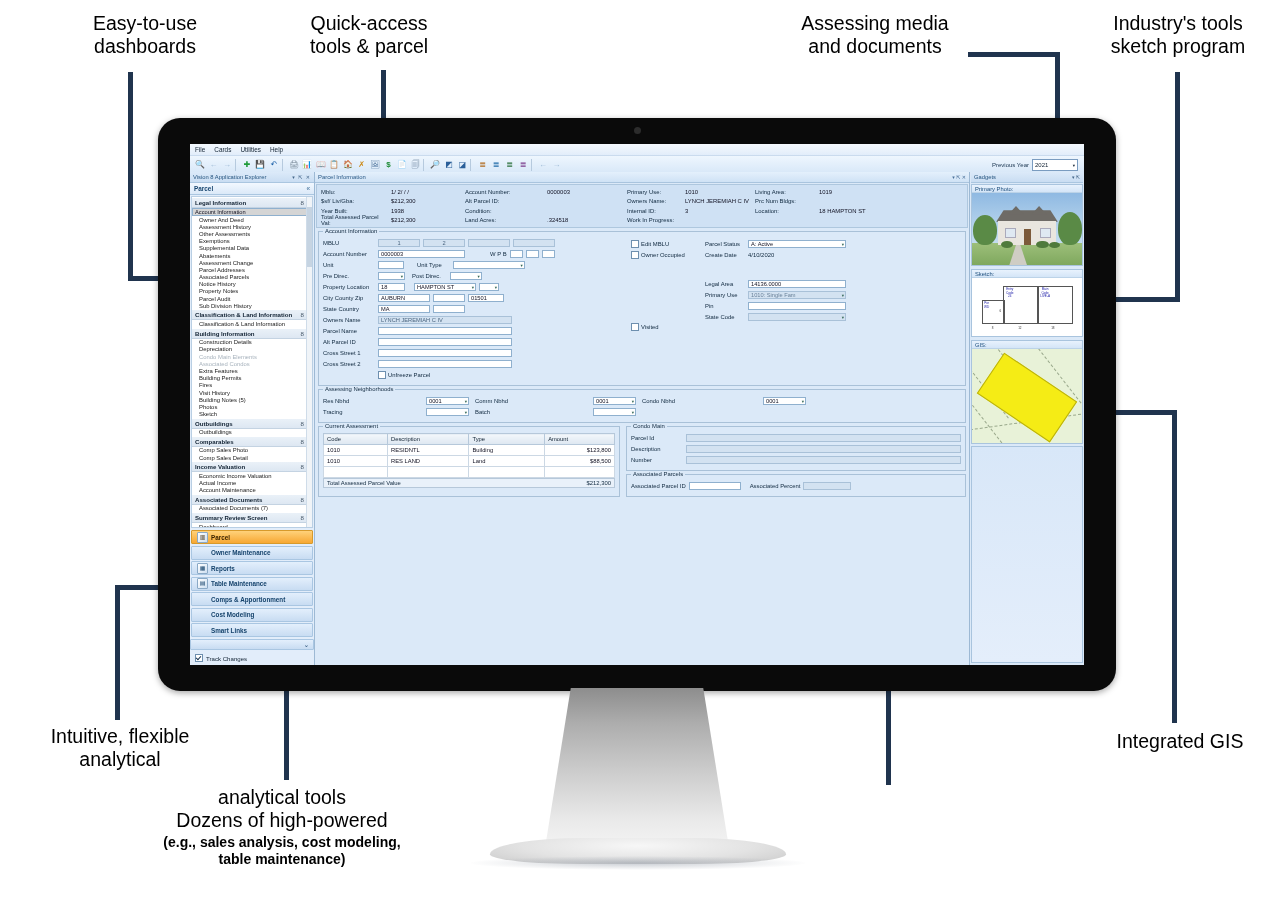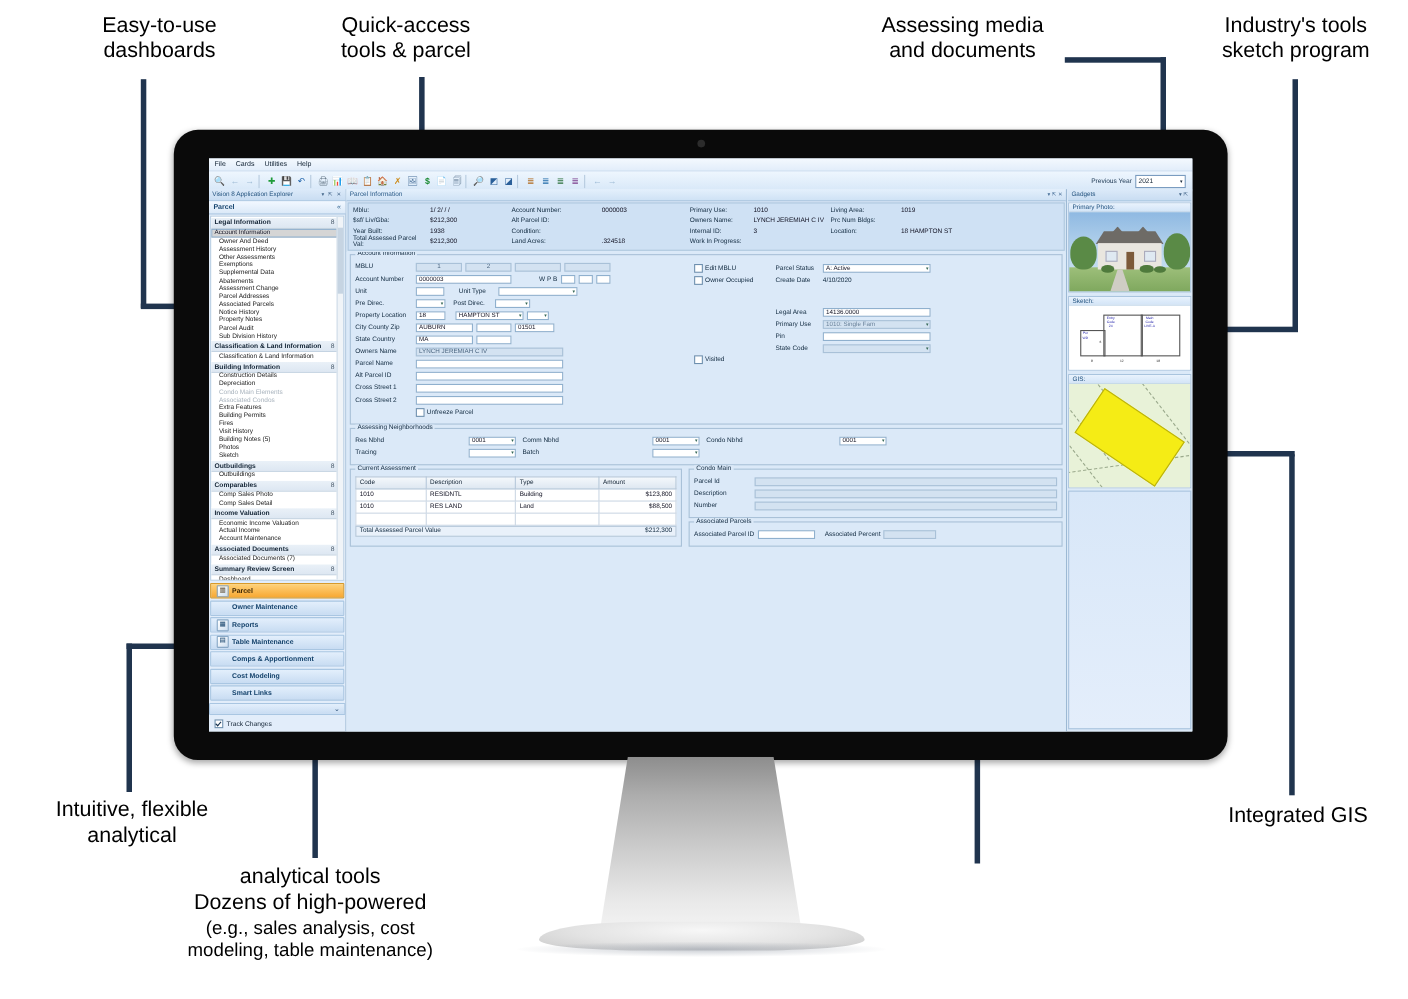--- a/index.html
+++ b/index.html
@@ -2,21 +2,21 @@
 <html><head>
 <meta charset="utf-8">
 <title>Vision 8 Parcel Information</title>
 <style>
   html,body{margin:0;padding:0;background:#ffffff;}
   body{width:1280px;height:908px;position:relative;overflow:hidden;
        font-family:"Liberation Sans","DejaVu Sans",sans-serif;color:#000;}
 
   
   .callout{position:absolute;text-align:center;color:#000;font-size:19.5px;line-height:1.18;font-weight:400;}
-  .callout .sub{font-size:17px;line-height:1.2;display:block;margin-top:2px;}
+  .callout .sub{font-size:14px;line-height:1.2;display:block;margin-top:2px;font-weight:bold;}
   .leader{position:absolute;background:#20344e;}
   .dot{position:absolute;background:#20344e;border-radius:50%;}
 
   
   #monitor{position:absolute;left:158px;top:118px;width:958px;height:573px;
            background:#0a0a0a;border-radius:22px;box-shadow:0 2px 6px rgba(0,0,0,.35);}
   #webcam{position:absolute;left:50%;top:9px;width:7px;height:7px;margin-left:-3.5px;
           border-radius:50%;background:#2c2c2c;}
   #screen{position:absolute;left:32px;top:26px;width:894px;height:521px;background:#dce9f7;overflow:hidden;}
   #stand-neck{position:absolute;left:545px;top:688px;width:184px;height:160px;

